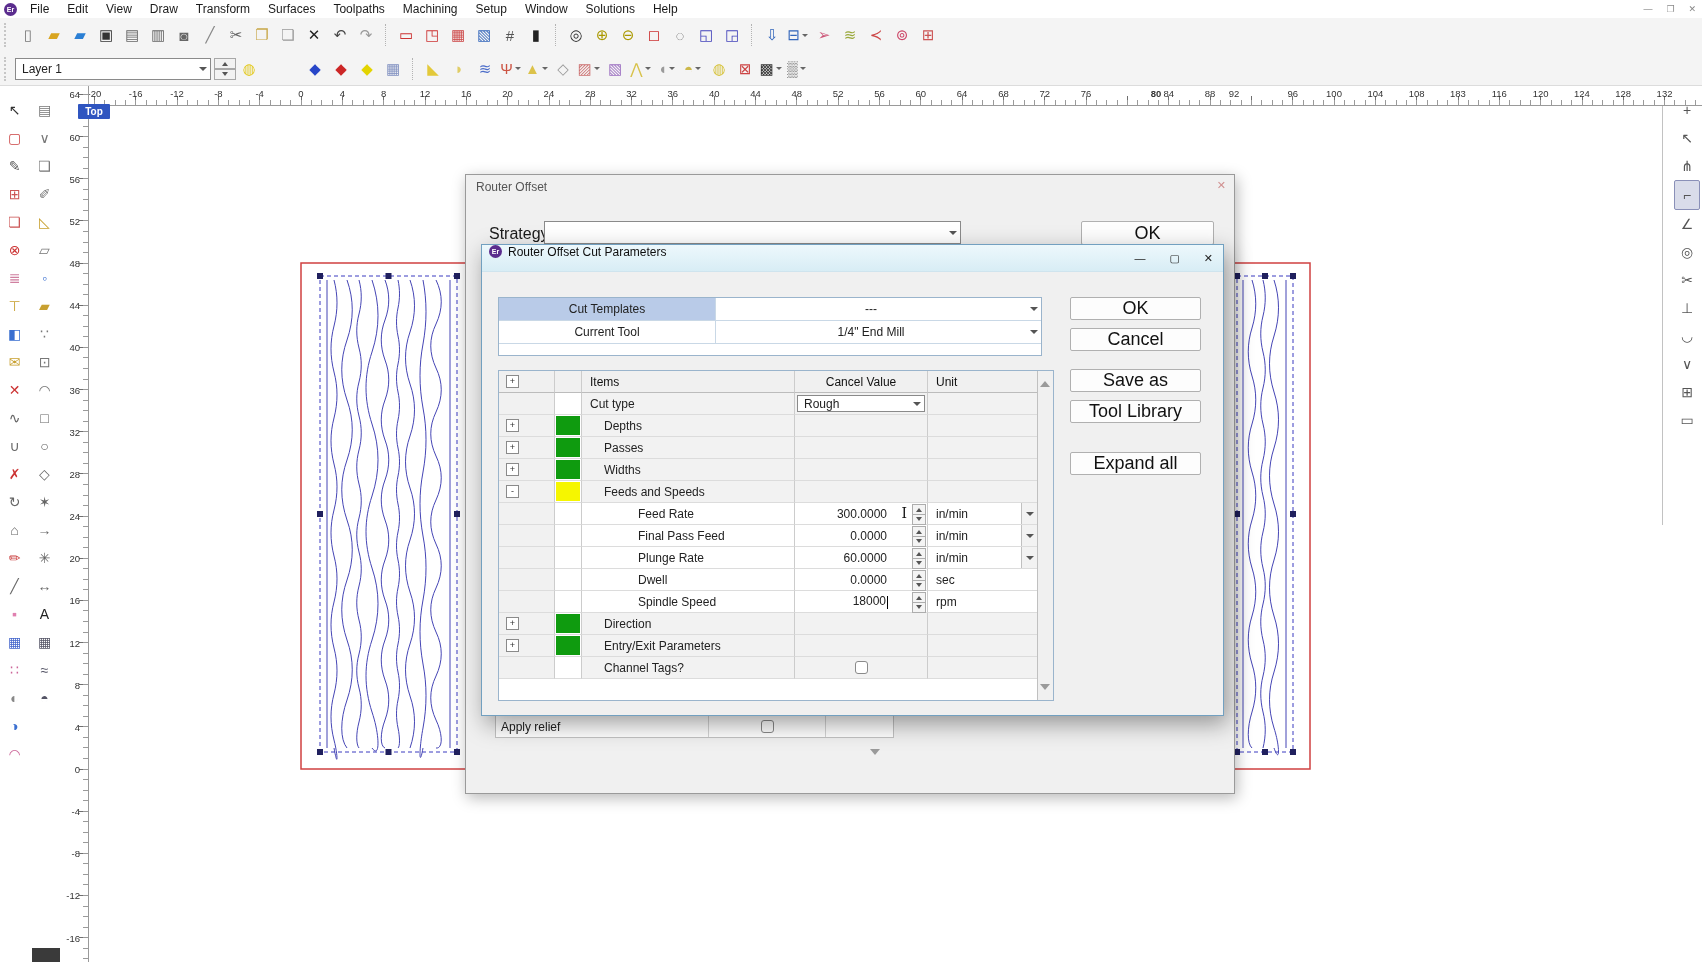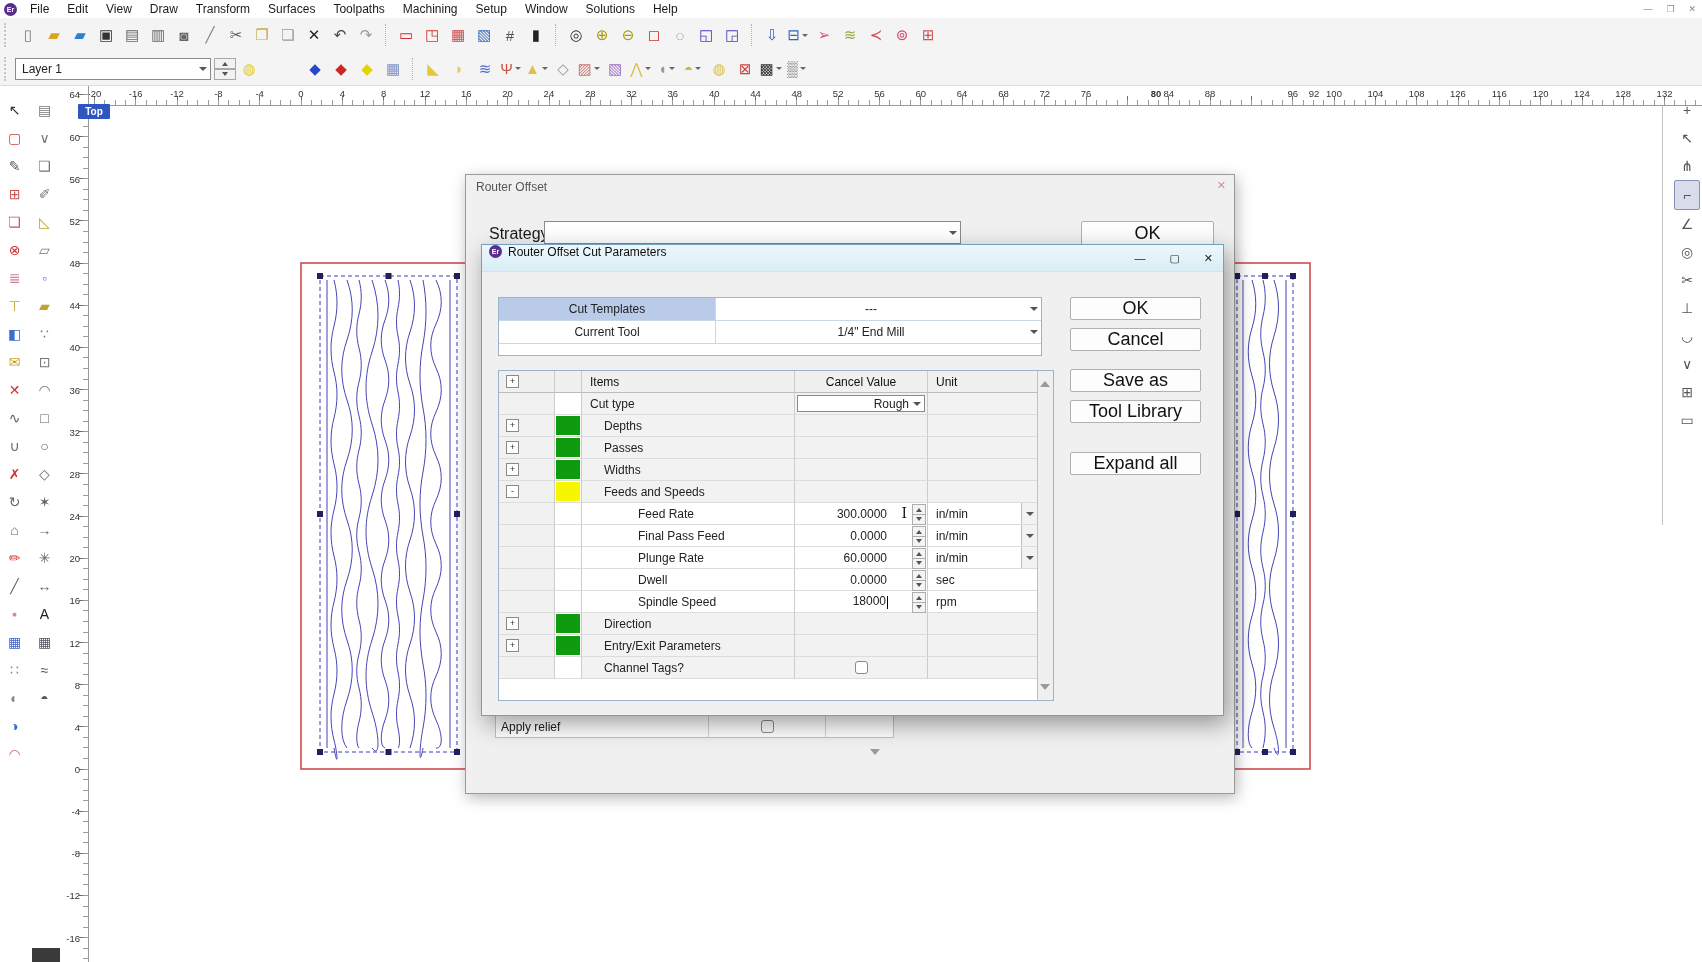--- a/index.html
+++ b/index.html
@@ -235,26 +235,26 @@
     <span class="rlab" style="left: 750.16px;">52</span>
     <span class="rlab" style="left: 791.48px;">56</span>
     <span class="rlab" style="left: 832.8px;">60</span>
     <span class="rlab" style="left: 874.12px;">64</span>
     <span class="rlab" style="left: 915.44px;">68</span>
     <span class="rlab" style="left: 956.76px;">72</span>
     <span class="rlab" style="left: 998.08px;">76</span>
     <span class="rlab" style="left: 1068px; font-weight: bold;">80</span>
     <span class="rlab" style="left: 1080.72px;">84</span>
     <span class="rlab" style="left: 1122.04px;">88</span>
-    <span class="rlab" style="left: 1226px;">92</span>
+    <span class="rlab" style="left: 1146px;">92</span>
     <span class="rlab" style="left: 1204.68px;">96</span>
     <span class="rlab" style="left: 1246px;">100</span>
     <span class="rlab" style="left: 1287.32px;">104</span>
     <span class="rlab" style="left: 1328.64px;">108</span>
-    <span class="rlab" style="left: 1369.96px;">126</span>
+    <span class="rlab" style="left: 1369.96px;">183</span>
     <span class="rlab" style="left: 1411.28px;">116</span>
     <span class="rlab" style="left: 1452.6px;">120</span>
     <span class="rlab" style="left: 1493.92px;">124</span>
     <span class="rlab" style="left: 1535.24px;">128</span>
     <span class="rlab" style="left: 1576.56px;">132</span>
   </div>
 <div class="vruler" id="vruler">
     <span class="rlabv" style="top: 9.44px;">64</span>
     <span class="rlabv" style="top: 51.6px;">60</span>
     <span class="rlabv" style="top: 93.76px;">56</span>
@@ -445,21 +445,21 @@
         <div class="tcell c-items" style="padding-left:8px">Items</div>
         <div class="tcell c-val" style="justify-content:center">Cancel Value</div>
         <div class="tcell c-unit" style="padding-left:8px">Unit</div>
       </div>
     <div class="trow">
           <div class="tcell c-exp"></div>
           <div class="tcell c-color"></div>
           <div class="tcell c-items gray" style="padding-left: 8px;">Cut type</div>
           <div class="tcell c-val gray">
             <div class="combo" style="flex: 1 1 0%; margin: 2px; height: 17px;">
-              <span class="val" style="text-align: right;">Rough</span>
+              <span class="val" style="text-align: left;">Rough</span>
               <span class="chev"></span>
             </div>
           </div>
           <div class="tcell c-unit gray"></div>
         </div>
         <div class="trow">
           <div class="tcell c-exp">
             <span class="expbox">+</span>
           </div>
           <div class="tcell c-color">

